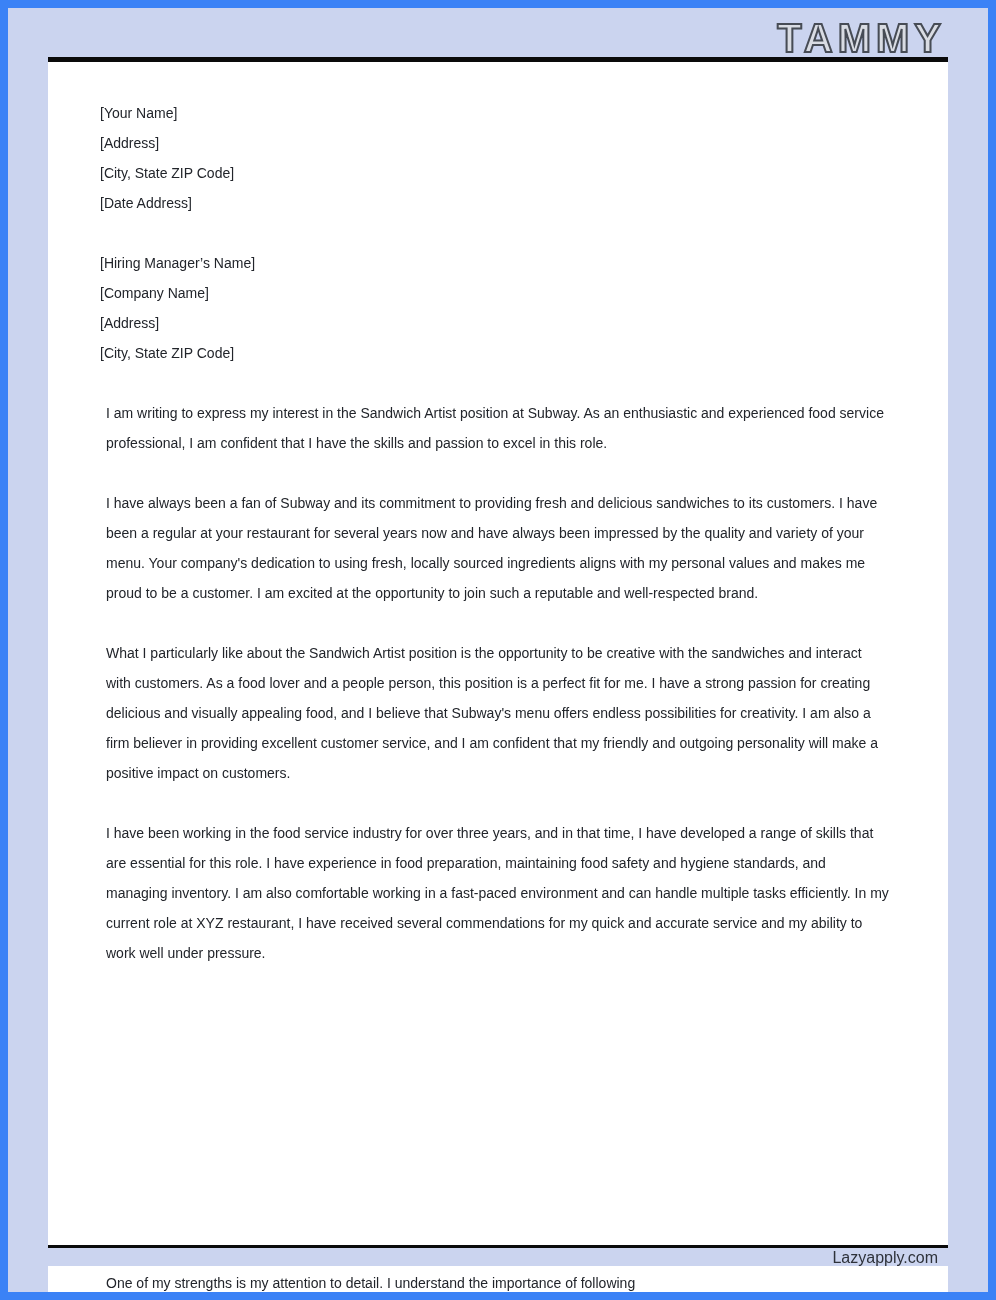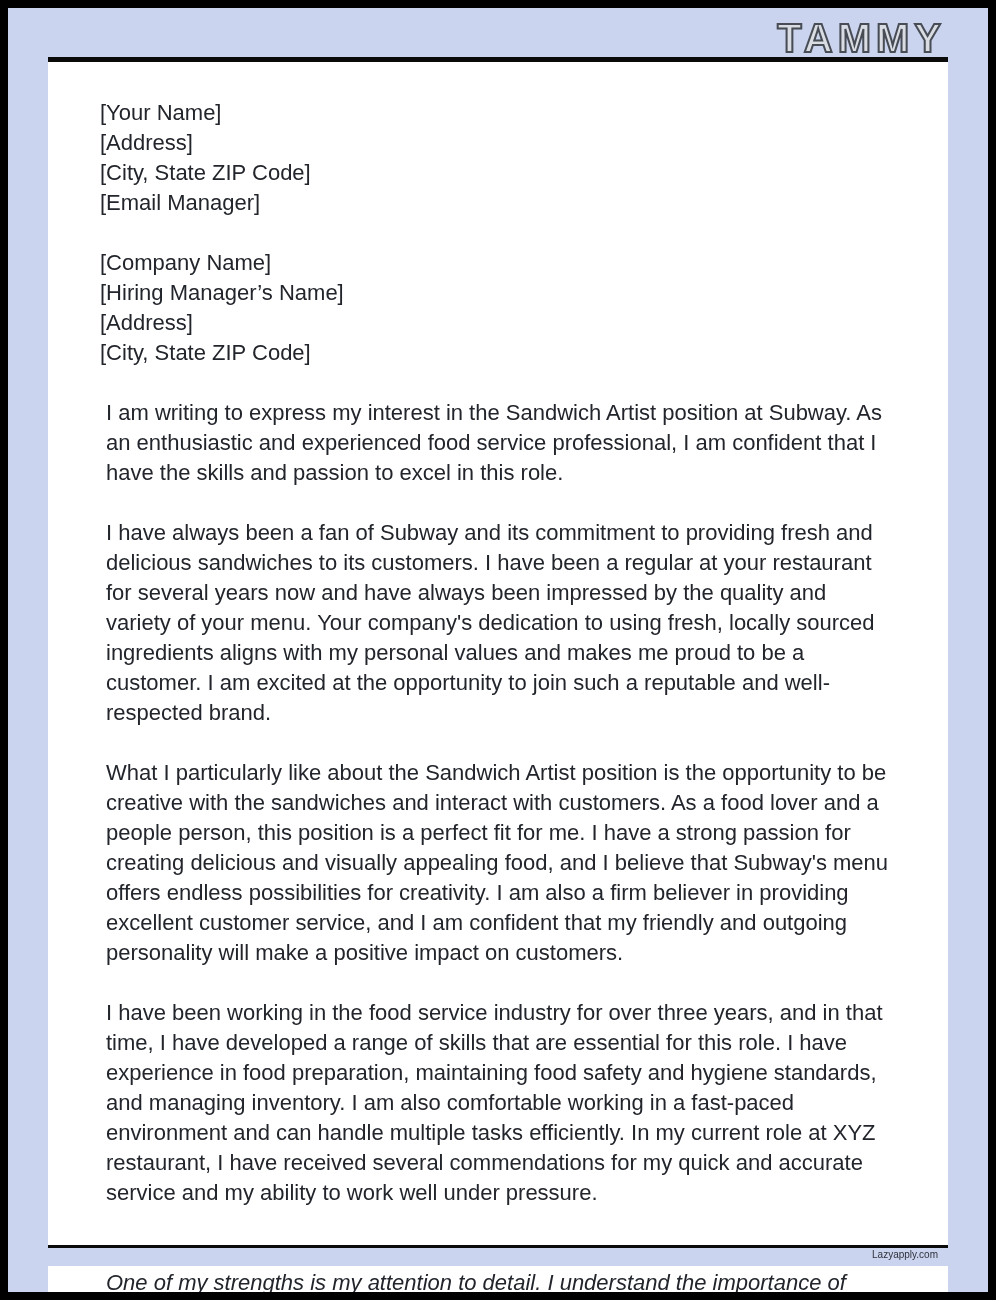--- a/index.html
+++ b/index.html
@@ -2,21 +2,21 @@
 <html><head>
 <meta charset="utf-8">
 <style>
   html, body { margin: 0; padding: 0; background: #ffffff; }
 
   .frame {
     position: relative;
     width: 996px;
     height: 1300px;
     box-sizing: border-box;
-    border: 8px solid #000000;
+    border: 8px solid #3b82f6;
     background: #cbd4ef;
     font-family: "Liberation Sans", sans-serif;
     overflow: hidden;
   }
 
   .logo {
     position: absolute;
     top: 8px;
     right: 42px;
     font-size: 40px;
@@ -46,70 +46,70 @@
   }
 
   .page-2 {
     top: 1258px;
     bottom: 0;
     padding: 2px 52px 0 52px;
     overflow: hidden;
   }
 
   .letter-text {
-    font-size: 22px;
+    font-size: 14px;
     line-height: 30px;
     color: #22252b;
   }
 
   .block { margin: 30px 0; }
   .block:first-child { margin-top: 0; }
 
   .line { white-space: pre-wrap; }
 
   p.para { margin: 30px 6px; }
 
   .watermark {
     position: absolute;
     top: 1241px;
     right: 50px;
-    font-size: 10px;
+    font-size: 16px;
     color: #2e323a;
   }
 </style>
 </head>
 <body>
 
 <div class="frame">
 
   <div class="logo">TAMMY</div>
 
   <div class="page page-1 letter-text">
 
     <div class="block">
       <div class="line">[Your Name]</div>
       <div class="line">[Address]</div>
       <div class="line">[City, State ZIP Code]</div>
-      <div class="line">[Email Manager]</div>
+      <div class="line">[Date Address]</div>
     </div>
 
     <div class="block">
+      <div class="line">[Hiring Manager’s Name]</div>
       <div class="line">[Company Name]</div>
-      <div class="line">[Hiring Manager’s Name]</div>
       <div class="line">[Address]</div>
       <div class="line">[City, State ZIP Code]</div>
     </div>
 
 
     <p class="para">I am writing to express my interest in the Sandwich Artist position at Subway. As an enthusiastic and experienced food service professional, I am confident that I have the skills and passion to excel in this role.</p>
     <p class="para">I have always been a fan of Subway and its commitment to providing fresh and delicious sandwiches to its customers. I have been a regular at your restaurant for several years now and have always been impressed by the quality and variety of your menu. Your company's dedication to using fresh, locally sourced ingredients aligns with my personal values and makes me proud to be a customer. I am excited at the opportunity to join such a reputable and well-respected brand.</p>
     <p class="para">What I particularly like about the Sandwich Artist position is the opportunity to be creative with the sandwiches and interact with customers. As a food lover and a people person, this position is a perfect fit for me. I have a strong passion for creating delicious and visually appealing food, and I believe that Subway's menu offers endless possibilities for creativity. I am also a firm believer in providing excellent customer service, and I am confident that my friendly and outgoing personality will make a positive impact on customers.</p>
     <p class="para">I have been working in the food service industry for over three years, and in that time, I have developed a range of skills that are essential for this role. I have experience in food preparation, maintaining food safety and hygiene standards, and managing inventory. I am also comfortable working in a fast-paced environment and can handle multiple tasks efficiently. In my current role at XYZ restaurant, I have received several commendations for my quick and accurate service and my ability to work well under pressure.</p>
 
   </div>
 
   <div class="watermark">Lazyapply.com</div>
 
   <div class="page page-2 letter-text">
-    <p class="para" style="margin-top:0;font-style:italic;">One of my strengths is my attention to detail. I understand the importance of following</p>
+    <p class="para" style="margin-top:0;">One of my strengths is my attention to detail. I understand the importance of following</p>
   </div>
 
 </div>
 
 </body></html>

